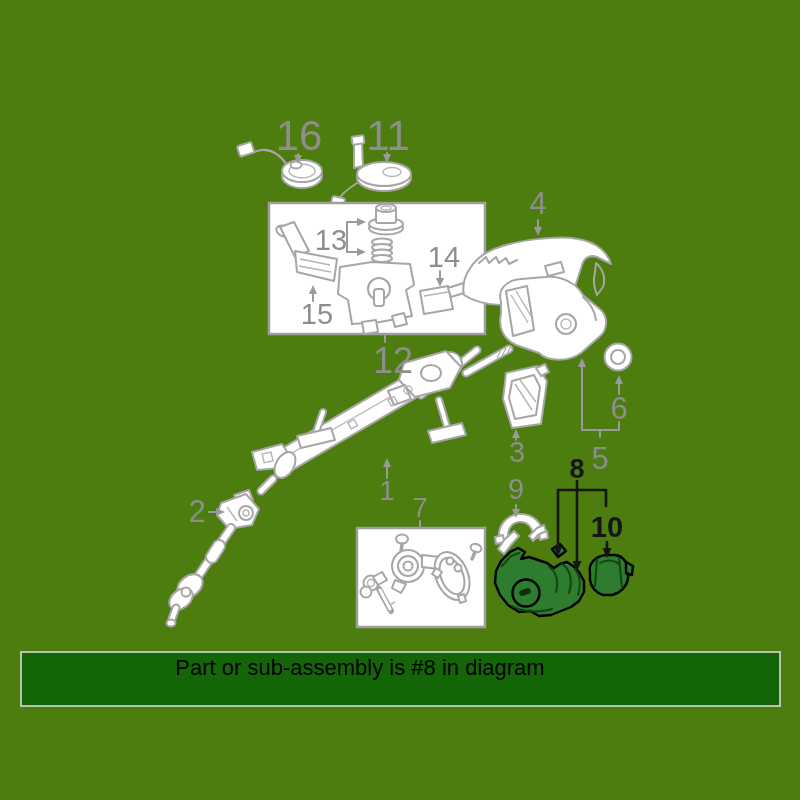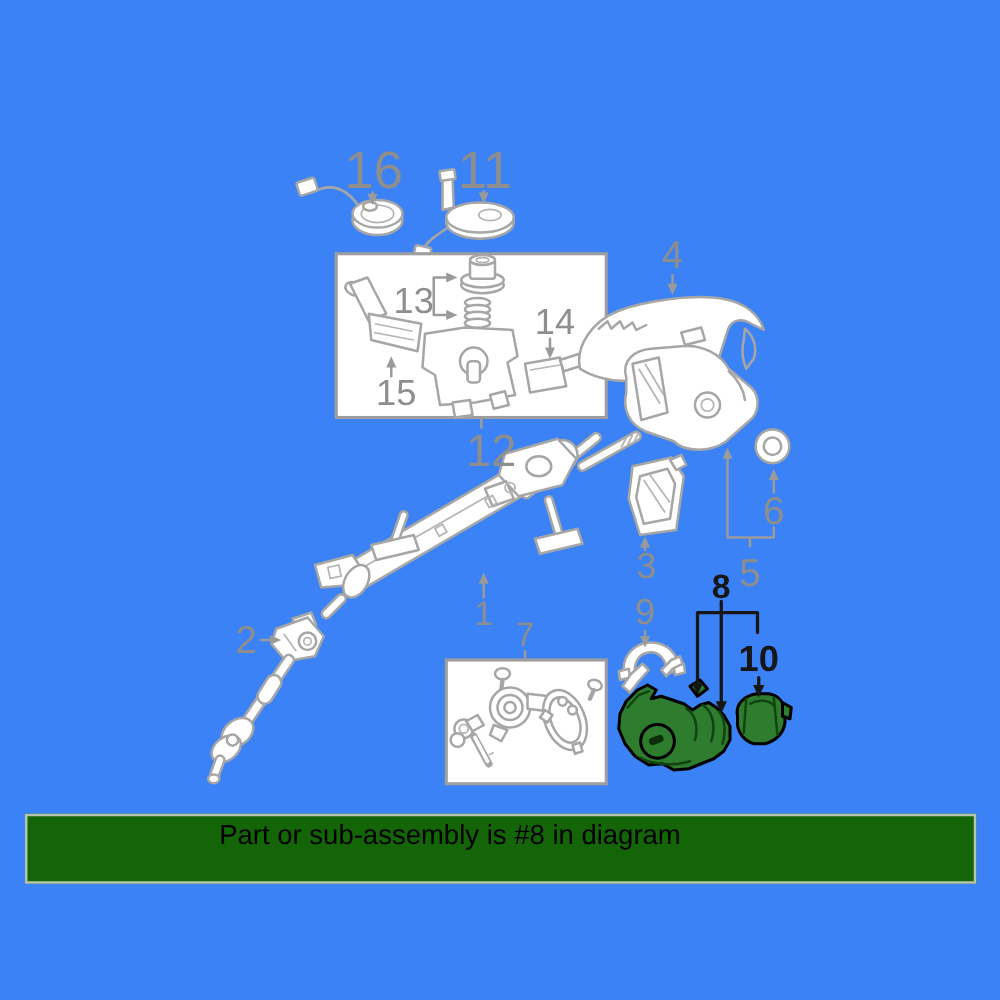--- a/index.html
+++ b/index.html
@@ -1,16 +1,16 @@
 <!DOCTYPE html>
 <html><head>
 <meta charset="utf-8">
 <style>
   html,body{margin:0;padding:0;background:#fff;}
-  .stage{position:relative;width:800px;height:800px;background:#3b82f6;overflow:hidden;
+  .stage{position:relative;width:800px;height:800px;background:#4d7c0f;overflow:hidden;
          font-family:"Liberation Sans",sans-serif;}
   svg text{font-family:"Liberation Sans",sans-serif;}
   .ctr{text-anchor:middle;}
   .lb{fill:#8e8e8e;}
   .lbk{fill:#161616;font-weight:bold;}
   .f42{font-size:42px;} .f36{font-size:36px;} .f31{font-size:31px;}
   .f29{font-size:29px;} .f27{font-size:27px;}
   .gl{fill:none;stroke:#a6a6a6;stroke-width:2;stroke-linecap:round;stroke-linejoin:round;}
   .gl2{fill:none;stroke:#a6a6a6;stroke-width:3.5;stroke-linecap:round;}
   .gf{fill:#fff;stroke:#a6a6a6;stroke-width:2;stroke-linejoin:round;}

